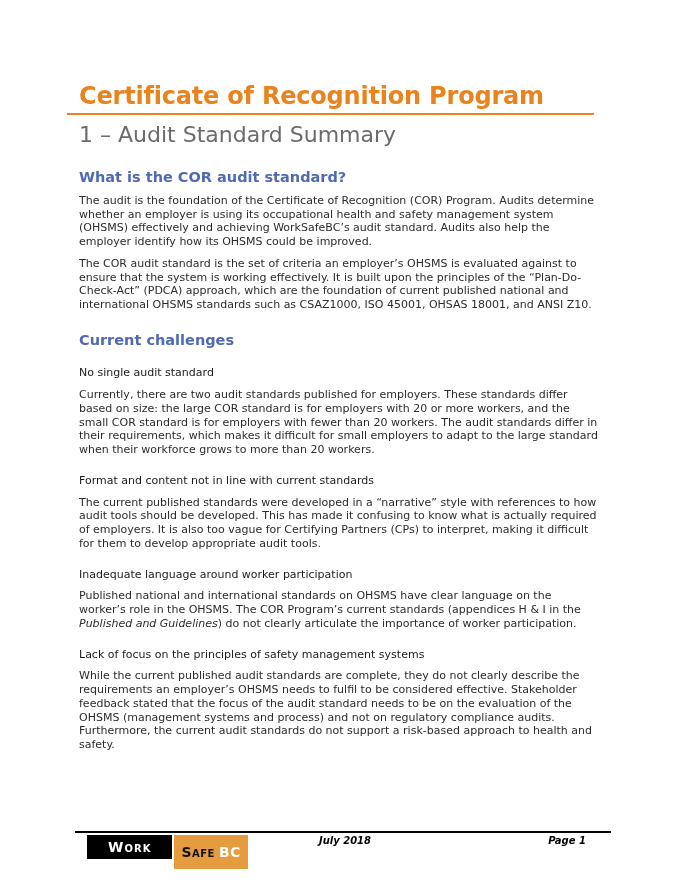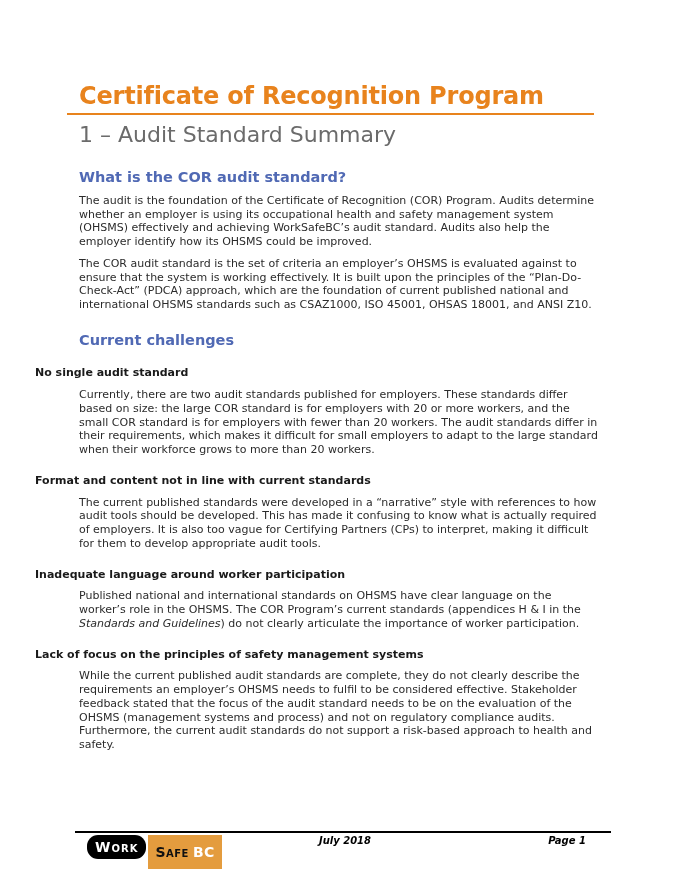--- a/index.html
+++ b/index.html
@@ -39,23 +39,23 @@
   }
   .h-blue{
     margin:21px 0 0 79px;
     font-size:14.5px;
     font-weight:bold;
     color:var(--heading_blue);
     line-height:1.2;
   }
   .h-blue.second{margin-top:20px;}
   .h-sub{
-    margin:17px 0 0 35px;
+    margin:17px 0 0 79px;
     font-size:11px;
-    font-weight:bold;
+    font-weight:normal;
     color:#1a1a1a;
     line-height:1.25;
   }
   .body-p{
     margin:8px 0 0 79px;
     width:521px;
     font-size:11px;
     line-height:1.25;
     color:var(--body_text);
     text-align:left;
@@ -67,21 +67,21 @@
     width:536px;height:2px;background:#000;
   }
   .logo{
     position:absolute;left:87px;top:835px;
     display:flex;height:24px;align-items:stretch;
     font-weight:bold;font-variant:small-caps;
   }
   .logo-work{
     background:#000;color:#fff;
     display:flex;align-items:center;
-    padding:0 8px;font-size:14px;letter-spacing:1px;border-radius:11px;
+    padding:0 21px;font-size:14px;letter-spacing:1px;
   }
   .logo-safe{
     background:var(--logo_orange);color:#111;
     display:flex;align-items:center;gap:4px;
     margin-left:2px;padding:17px 7px;font-size:14px;letter-spacing:0.5px;
   }
   .logo-bc{color:#fff;}
   .footer-date{
     position:absolute;left:0;top:835px;width:690px;
     text-align:center;font-size:10px;font-weight:bold;font-style:italic;color:#000;
@@ -105,21 +105,21 @@
 
   <h2 class="h-blue second">Current challenges</h2>
 
   <h3 class="h-sub">No single audit standard</h3>
   <p class="body-p">Currently, there are two audit standards published for employers. These standards differ based on size: the large COR standard is for employers with 20 or more workers, and the small COR standard is for employers with fewer than 20 workers. The audit standards differ in their requirements, which makes it difficult for small employers to adapt to the large standard when their workforce grows to more than 20 workers.</p>
 
   <h3 class="h-sub">Format and content not in line with current standards</h3>
   <p class="body-p">The current published standards were developed in a “narrative” style with references to how audit tools should be developed. This has made it confusing to know what is actually required of employers. It is also too vague for Certifying Partners (CPs) to interpret, making it difficult for them to develop appropriate audit tools.</p>
 
   <h3 class="h-sub">Inadequate language around worker participation</h3>
-  <p class="body-p"><span>Published national and international standards on OHSMS have clear language on the worker’s role in the OHSMS. The COR Program’s current standards (appendices H &amp; I in the </span><em>Standards and Guidelines</em><span>) do not clearly articulate the importance of worker participation.</span></p>
+  <p class="body-p"><span>Published national and international standards on OHSMS have clear language on the worker’s role in the OHSMS. The COR Program’s current standards (appendices H &amp; I in the </span><em>Published and Guidelines</em><span>) do not clearly articulate the importance of worker participation.</span></p>
 
   <h3 class="h-sub">Lack of focus on the principles of safety management systems</h3>
   <p class="body-p">While the current published audit standards are complete, they do not clearly describe the requirements an employer’s OHSMS needs to fulfil to be considered effective. Stakeholder feedback stated that the focus of the audit standard needs to be on the evaluation of the OHSMS (management systems and process) and not on regulatory compliance audits. Furthermore, the current audit standards do not support a risk-based approach to health and safety.</p>
 
   <div class="footer-rule"></div>
 
   <div class="logo">
     <span class="logo-work">Work</span>
     <span class="logo-safe">
       <span>Safe</span>

